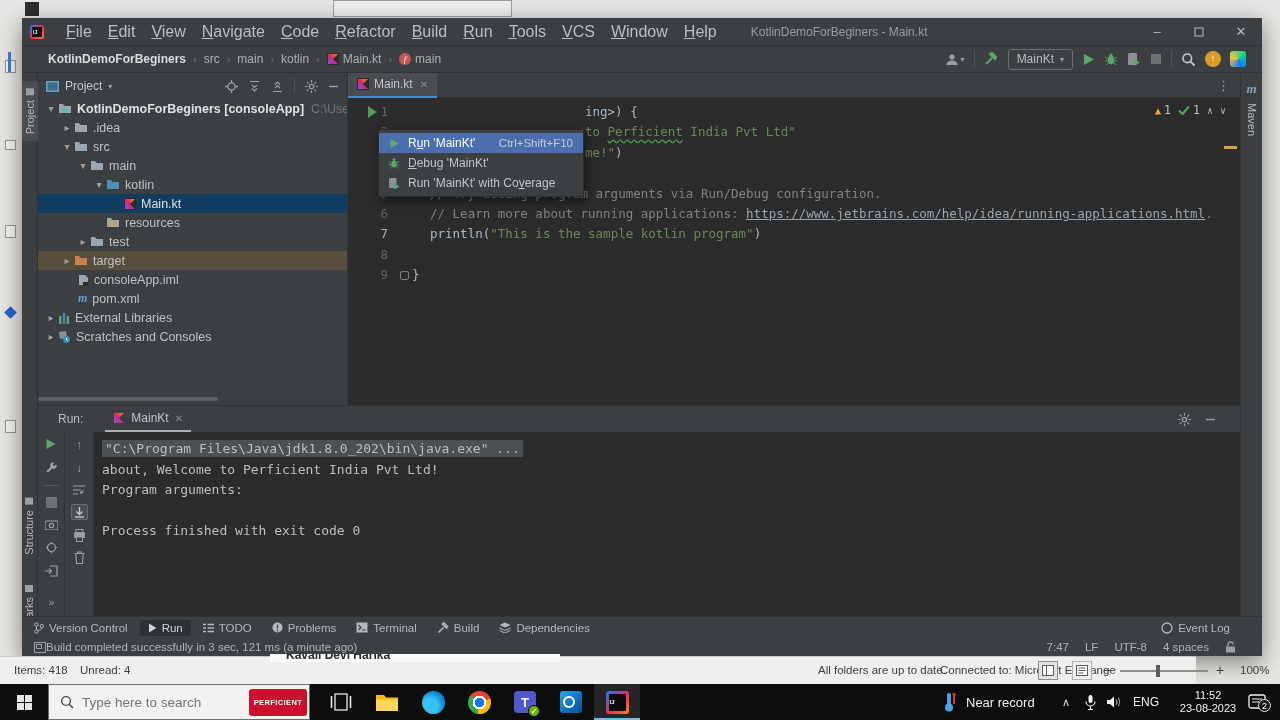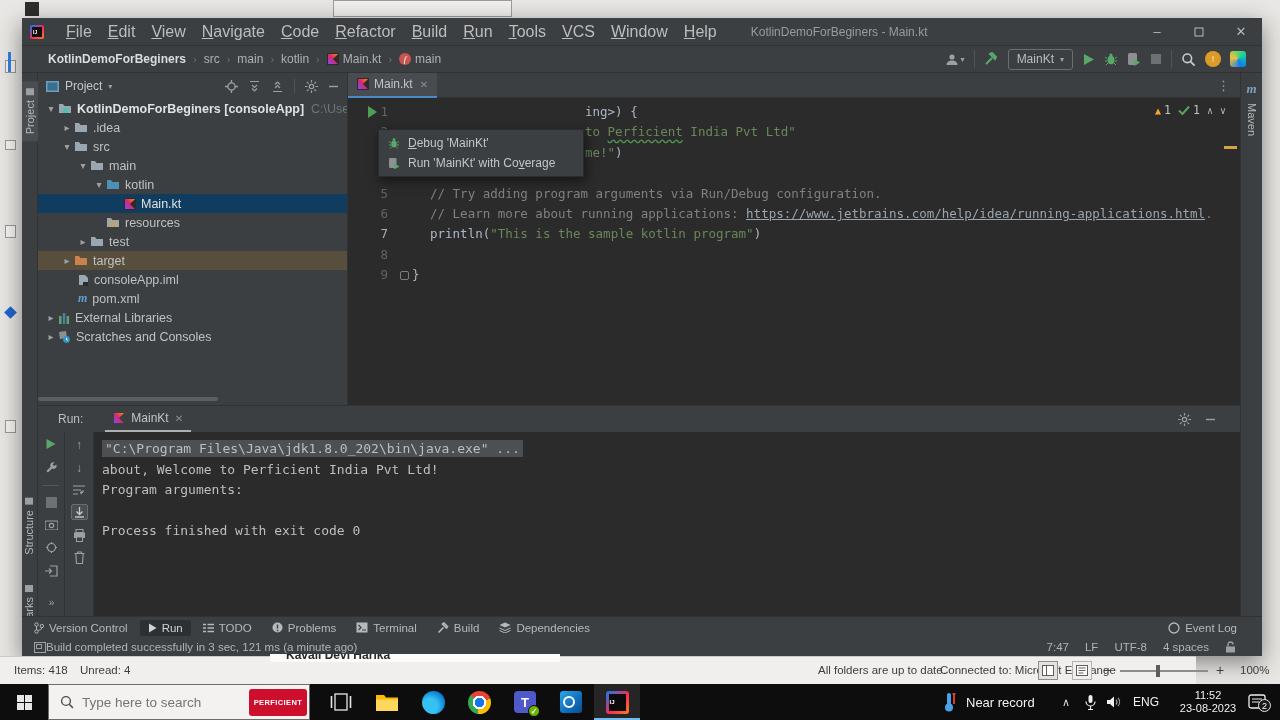--- a/index.html
+++ b/index.html
@@ -109,21 +109,21 @@
 .colhr{width:16px;height:1px;background:#55585a}
 .selbox{border:1px solid #6a6d6f;background:#4b4e50;border-radius:2px;padding:1px}
 #console{position:absolute;left:56px;top:0;right:0;bottom:0;background:#2b2b2b;padding:7px 0 0 8px;font-family:"DejaVu Sans Mono",monospace;font-size:13px;color:#bcbec0}
 #console .ln{height:20.5px;line-height:20.5px;white-space:pre}
 #console .hl{background:#4d5052;padding:1px 3px}
 .morechev{color:#9da0a3;font-size:10px;letter-spacing:-1px;margin-top:auto;margin-bottom:8px}
 
 #bottombar{position:absolute;left:0;top:598px;width:1240px;height:22px;background:#3c3f41;border-top:1px solid #323232;display:flex;align-items:center;font-size:11.5px;color:#b6b8ba}
 .bbi{display:flex;align-items:center;gap:5px;padding:2px 8px;margin-left:4px;border-radius:2px}
 .bbi.active{background:#2d3032;color:#d0d2d4}
-#eventlog{margin-left:auto;display:flex;align-items:center;gap:5px;padding-right:25px}
+#eventlog{margin-left:auto;display:flex;align-items:center;gap:5px;padding-right:32px}
 #statusbar{position:absolute;left:0;top:620px;width:1240px;height:18px;display:flex;align-items:center;font-size:11.5px;color:#b0b2b4;background:#3c3f41}
 #status-msg{display:flex;align-items:center;gap:0;margin-left:12px}
 #status-right{margin-left:auto;display:flex;align-items:center;gap:16px;padding-right:26px}
 
 #outlook{position:absolute;left:0;top:656px;width:1196px;height:28px;background:#f1efed;border-top:1px solid #c9c7c5;color:#3d3d3d;font-size:11.5px}
 #outlook .ot{position:absolute;top:7px}
 #ol-sliver{position:absolute;left:270px;top:-3px;width:290px;height:8px;background:#fcfbfa;overflow:hidden}
 #ol-sliver span{display:block;margin:-6px 0 0 16px;font-size:12px;font-weight:bold;color:#2a2a2a}
 .ol-viewbtn{position:absolute;top:4px;width:20px;height:19px;border:1px solid #8f8d8b;display:flex;align-items:center;justify-content:center;background:#e4e2e0}
 #ol-track{position:absolute;left:1120px;top:13px;width:88px;height:2px;background:#8f8d8b}
@@ -499,20 +499,29 @@
         <svg width="12" height="10">
             <path d="M1 5.5l3.5 3.5L11 1.5" fill="none" stroke="#5ba05b" stroke-width="2"></path>
           </svg>
           <span style="margin-left:-4px">1</span>
         <span class="chev">∧</span>
         <span class="chev">∨</span>
       </div>
       <div id="ymark"></div>
 
       <div id="ctxmenu">
+        <div class="mi sel">
+          <span class="mic">
+              <svg width="11" height="11">
+                <path d="M1.5 1l8.5 4.5L1.5 10z" fill="#59a869"></path>
+              </svg>
+            </span>
+          <span><span>R</span><span class="mn">u</span><span>n 'MainKt'</span></span>
+          <span class="sc">Ctrl+Shift+F10</span>
+        </div>
         <div class="mi">
           <span class="mic">
               <svg width="12" height="12">
                 <ellipse cx="6" cy="7" rx="2.8" ry="3.6" fill="#59a869"></ellipse>
                 <circle cx="6" cy="2.6" r="1.4" fill="#59a869"></circle>
                 <path d="M1 4.5l1.7 1.2M11 4.5L9.3 5.7M1 8h2M11 8H9M2 11.5l1.6-1.6M10 11.5L8.4 9.9" stroke="#59a869"></path>
               </svg>
             </span>
           <span><span></span><span class="mn">D</span><span>ebug 'MainKt'</span></span>
         </div>

